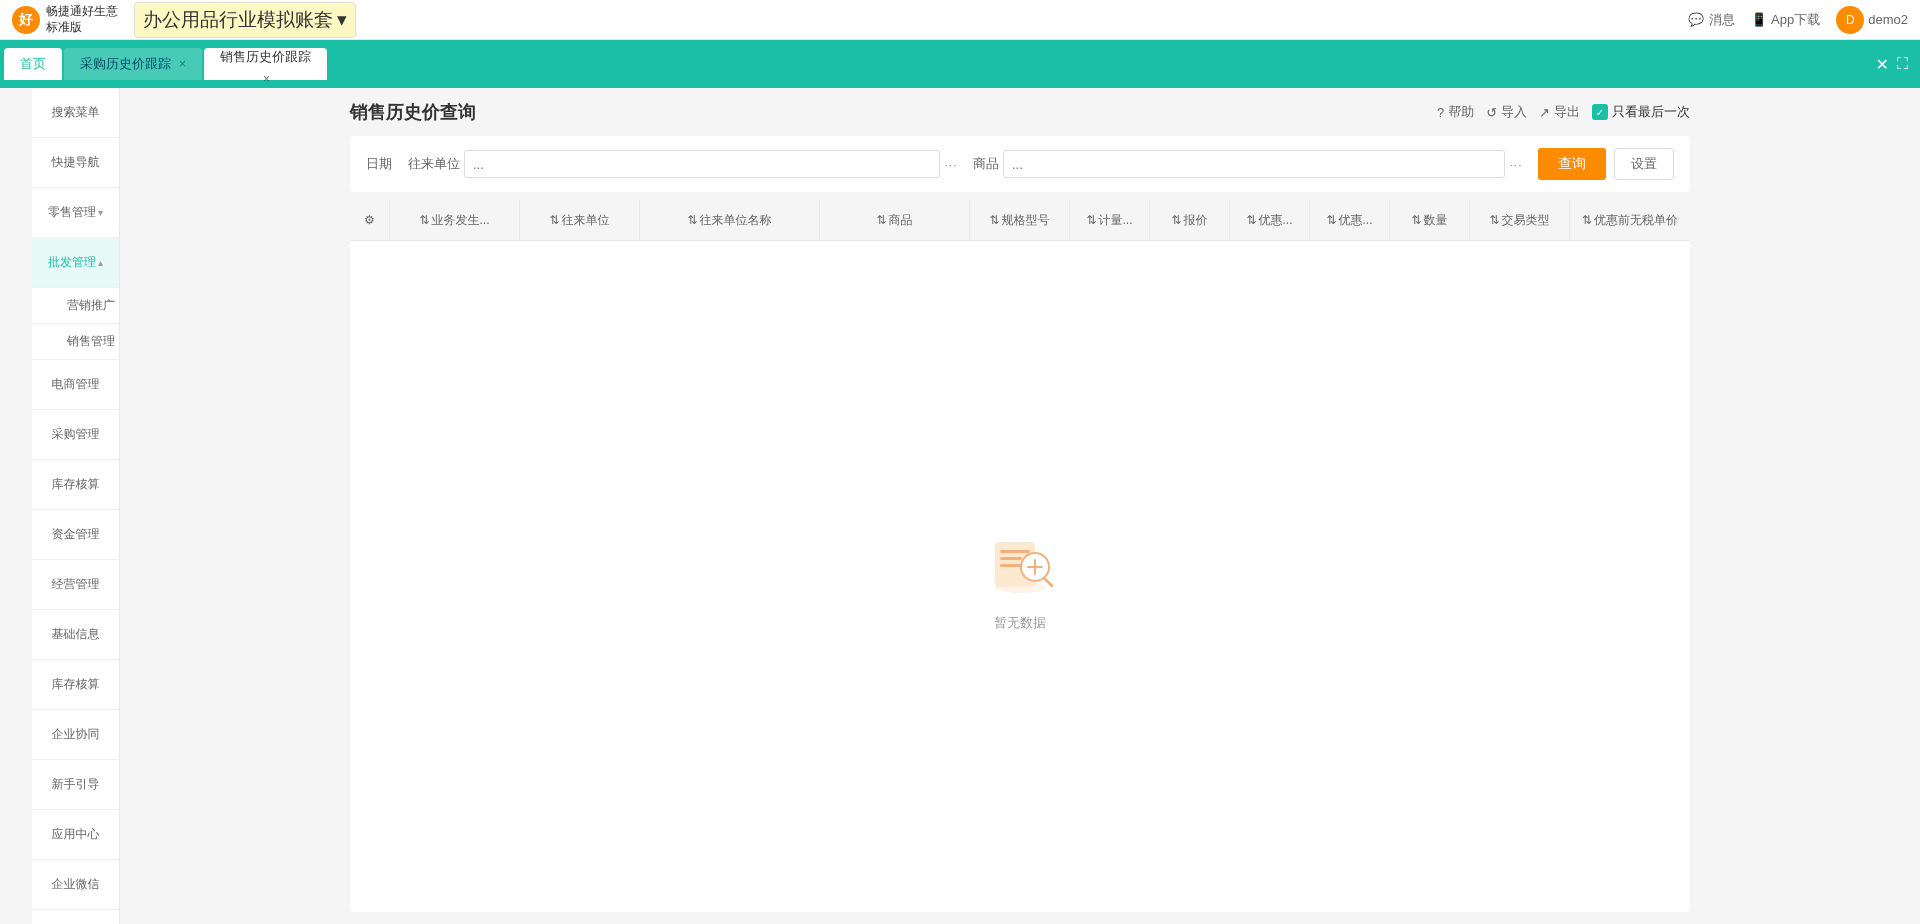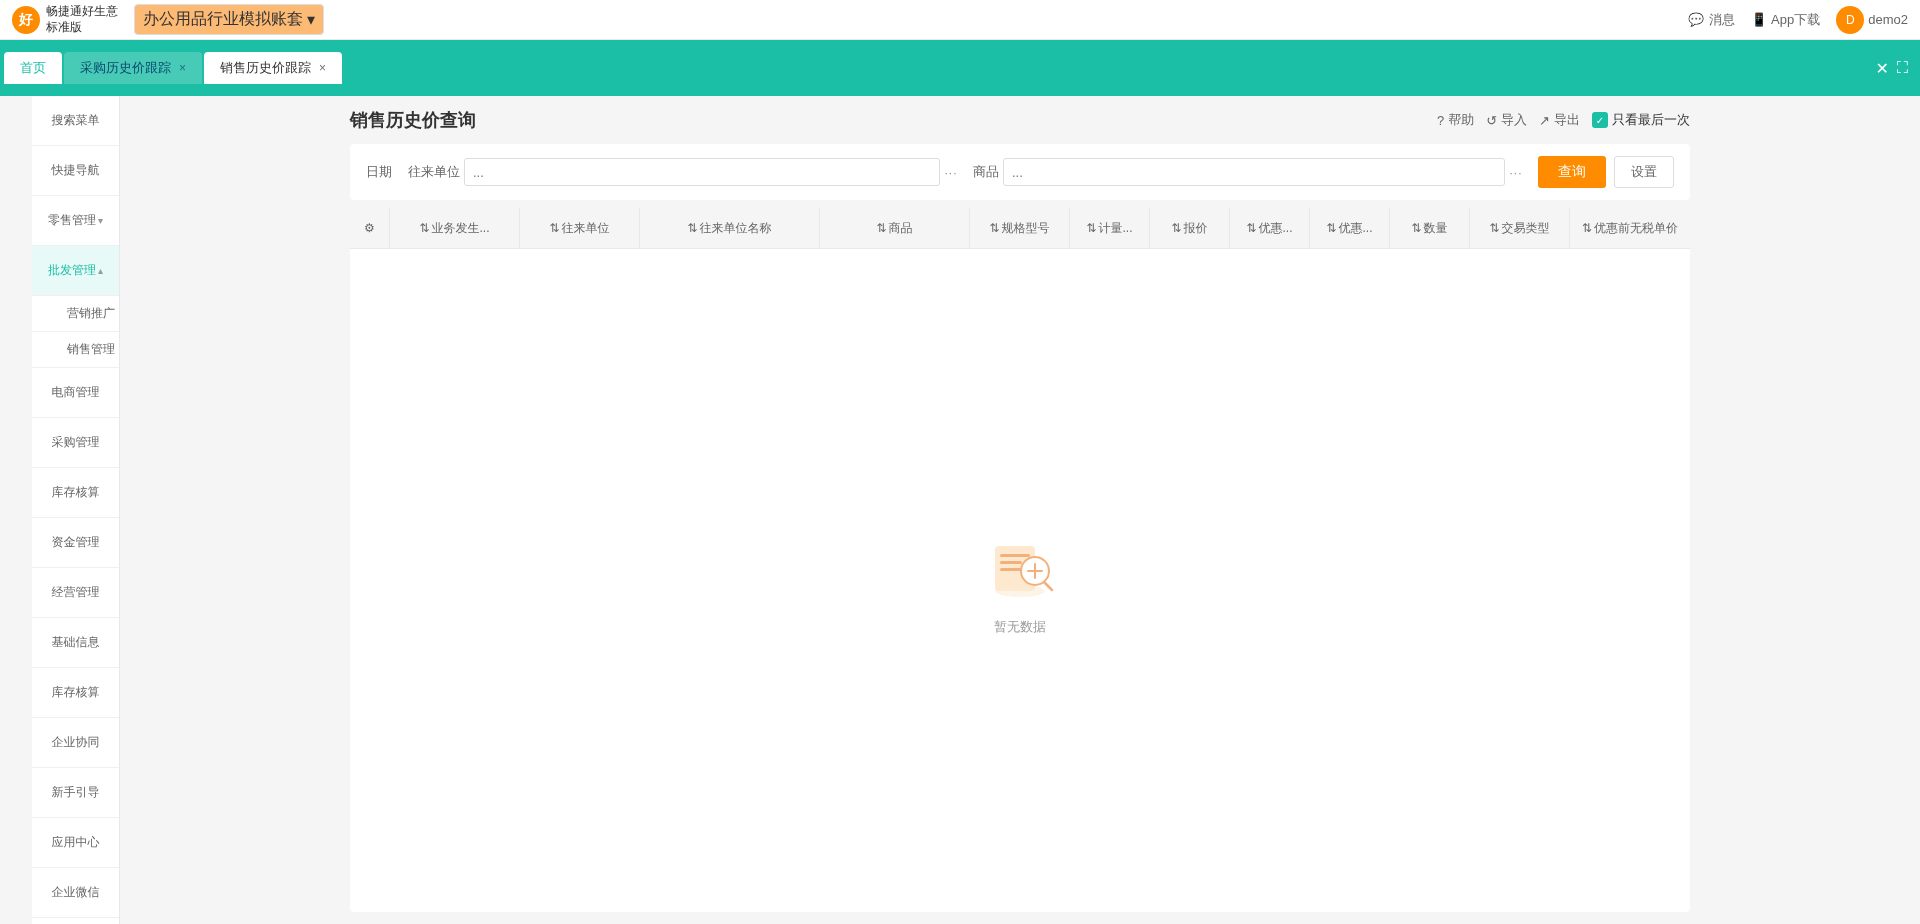--- a/index.html
+++ b/index.html
@@ -44,23 +44,23 @@
       line-height: 1.3;
     }
     .dropdown-selector {
       display: flex;
       align-items: center;
       gap: 4px;
       padding: 4px 8px;
       border: 1px solid #ddd;
       border-radius: 4px;
       cursor: pointer;
-      font-size: 16px;
+      font-size: 19px;
       color: #333;
-      background: #fdba74;
+      background: #fef9c3;
       margin-left: 8px;
     }
     .top-bar-right {
       display: flex;
       align-items: center;
       gap: 16px;
     }
     .top-right-item {
       display: flex;
       align-items: center;
@@ -76,21 +76,21 @@
       background: #ff8c00;
       display: flex;
       align-items: center;
       justify-content: center;
       color: white;
       font-size: 12px;
     }
 
     
     .tab-bar {
-      height: 56px;
+      height: 48px;
       background: #1abfa5;
       display: flex;
       align-items: center;
       flex-shrink: 0;
       padding: 0 4px;
     }
     .tab-item {
       height: 32px;
       display: flex;
       align-items: center;
@@ -108,20 +108,21 @@
     }
     .tab-item.inactive {
       background: rgba(255,255,255,0.2);
       color: #0c4a6e;
       margin-left: 2px;
     }
     .tab-item.active {
       background: #fff;
       color: #333;
       margin-left: 2px;
+      flex-direction: column;
     }
     .tab-close {
       font-size: 12px;
       color: inherit;
       opacity: 0.7;
       cursor: pointer;
       margin-left: 2px;
     }
     .tab-bar-actions {
       margin-left: auto;

